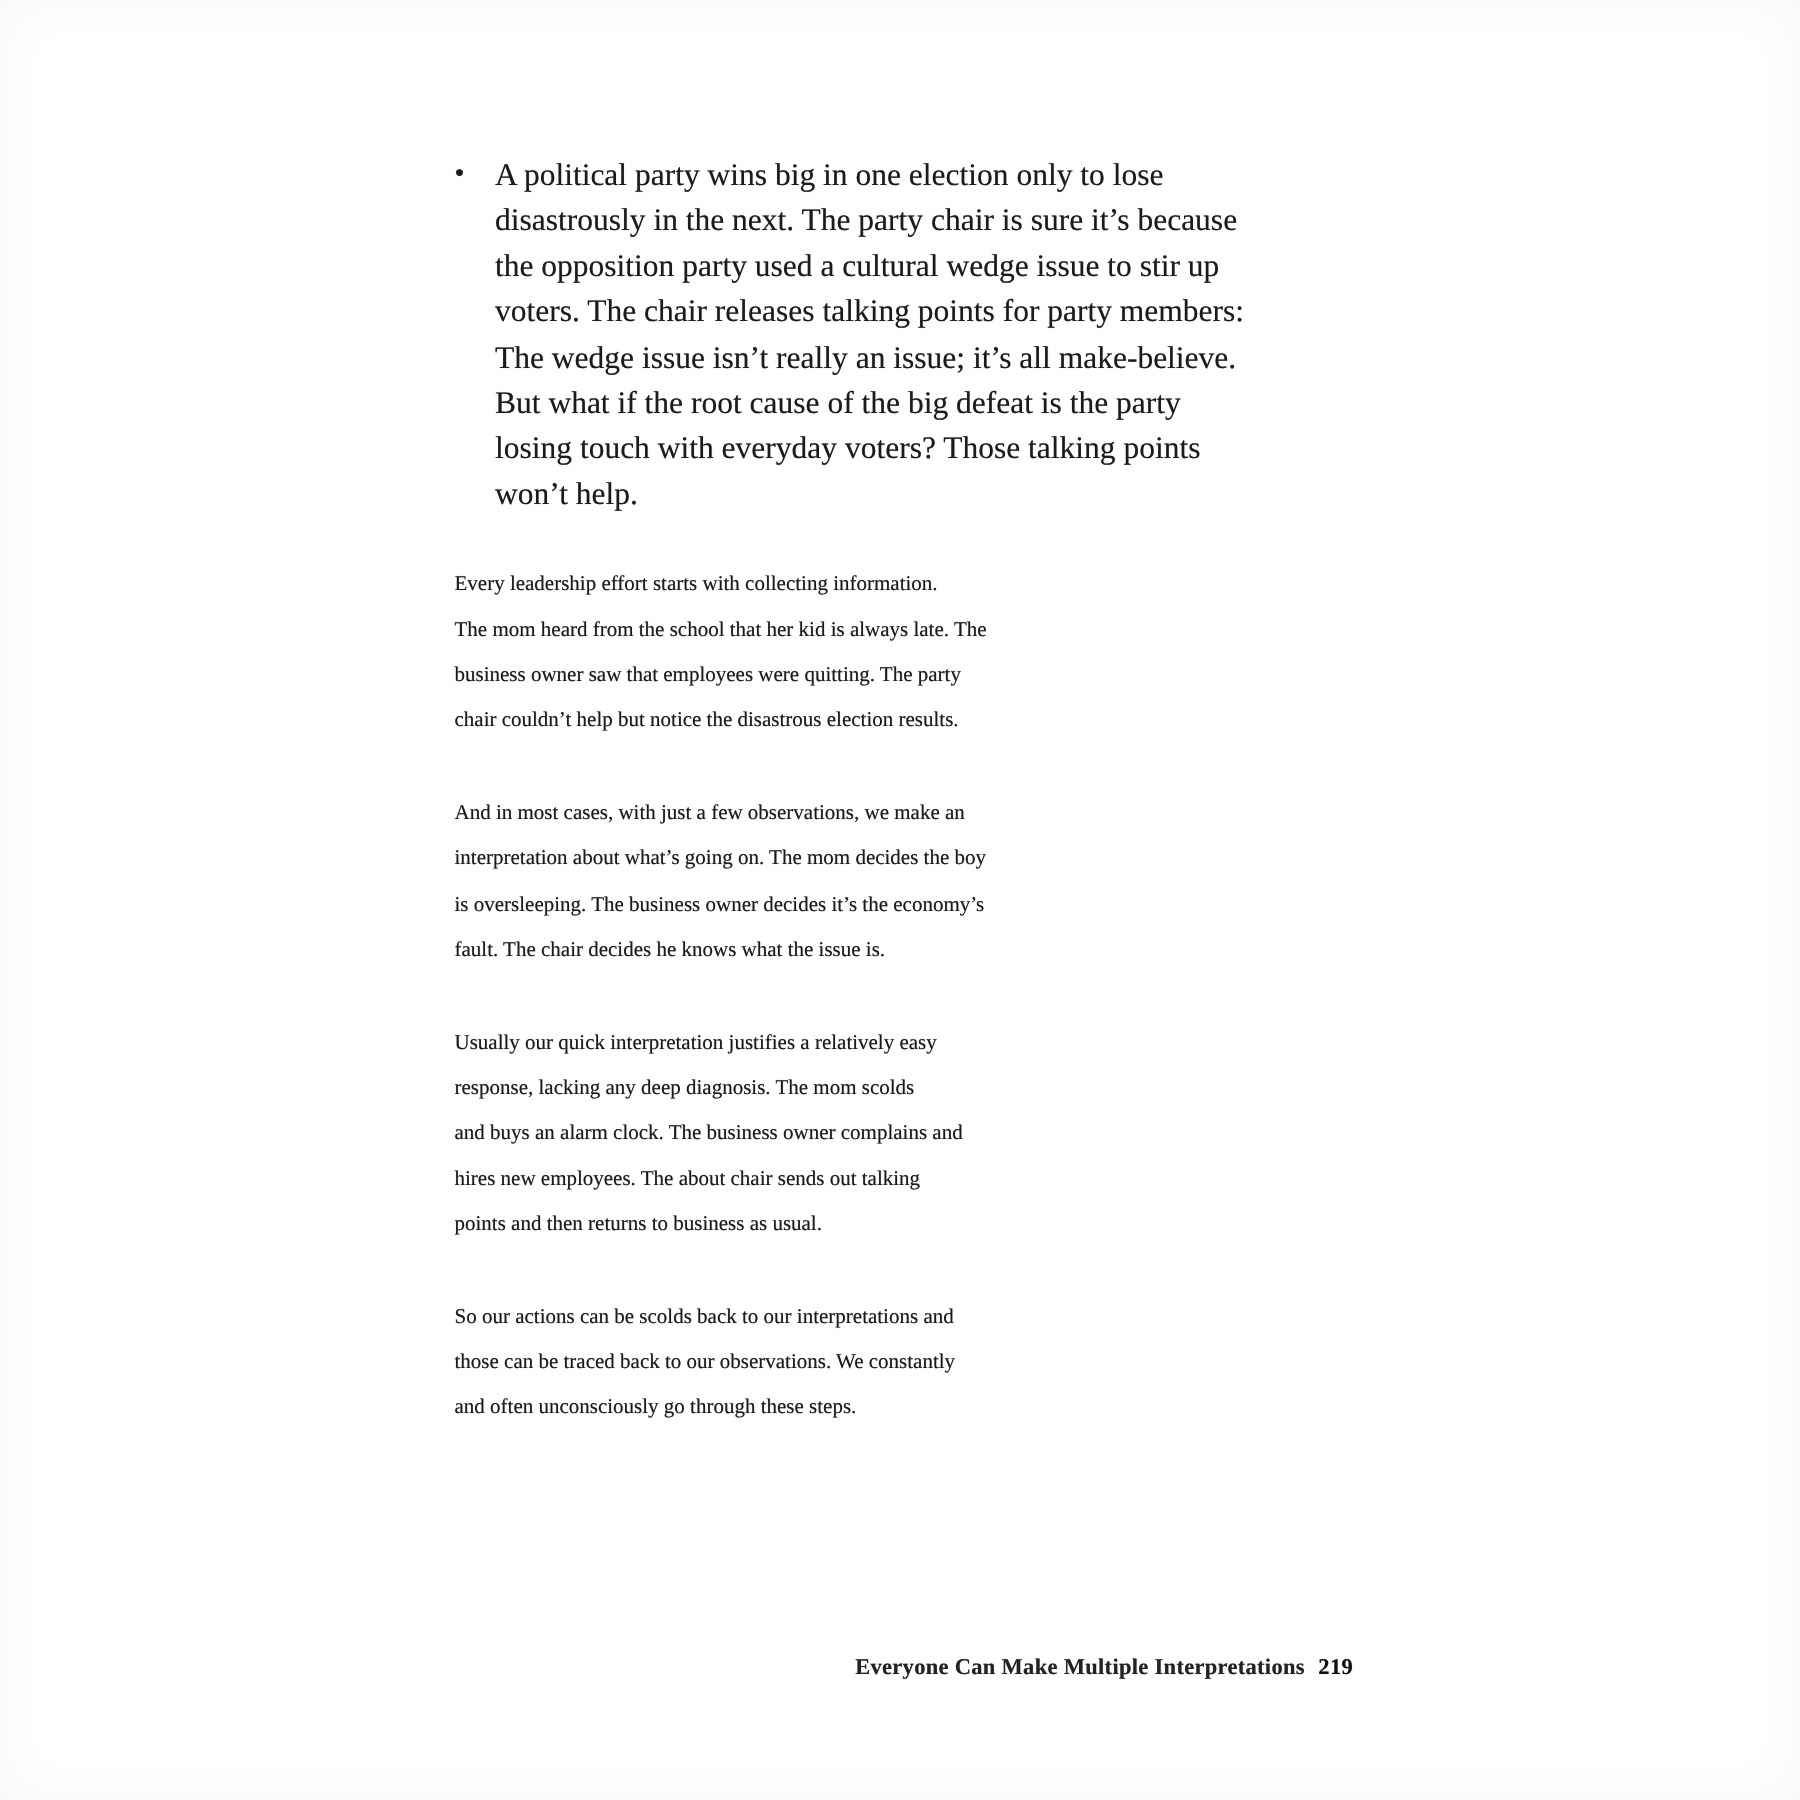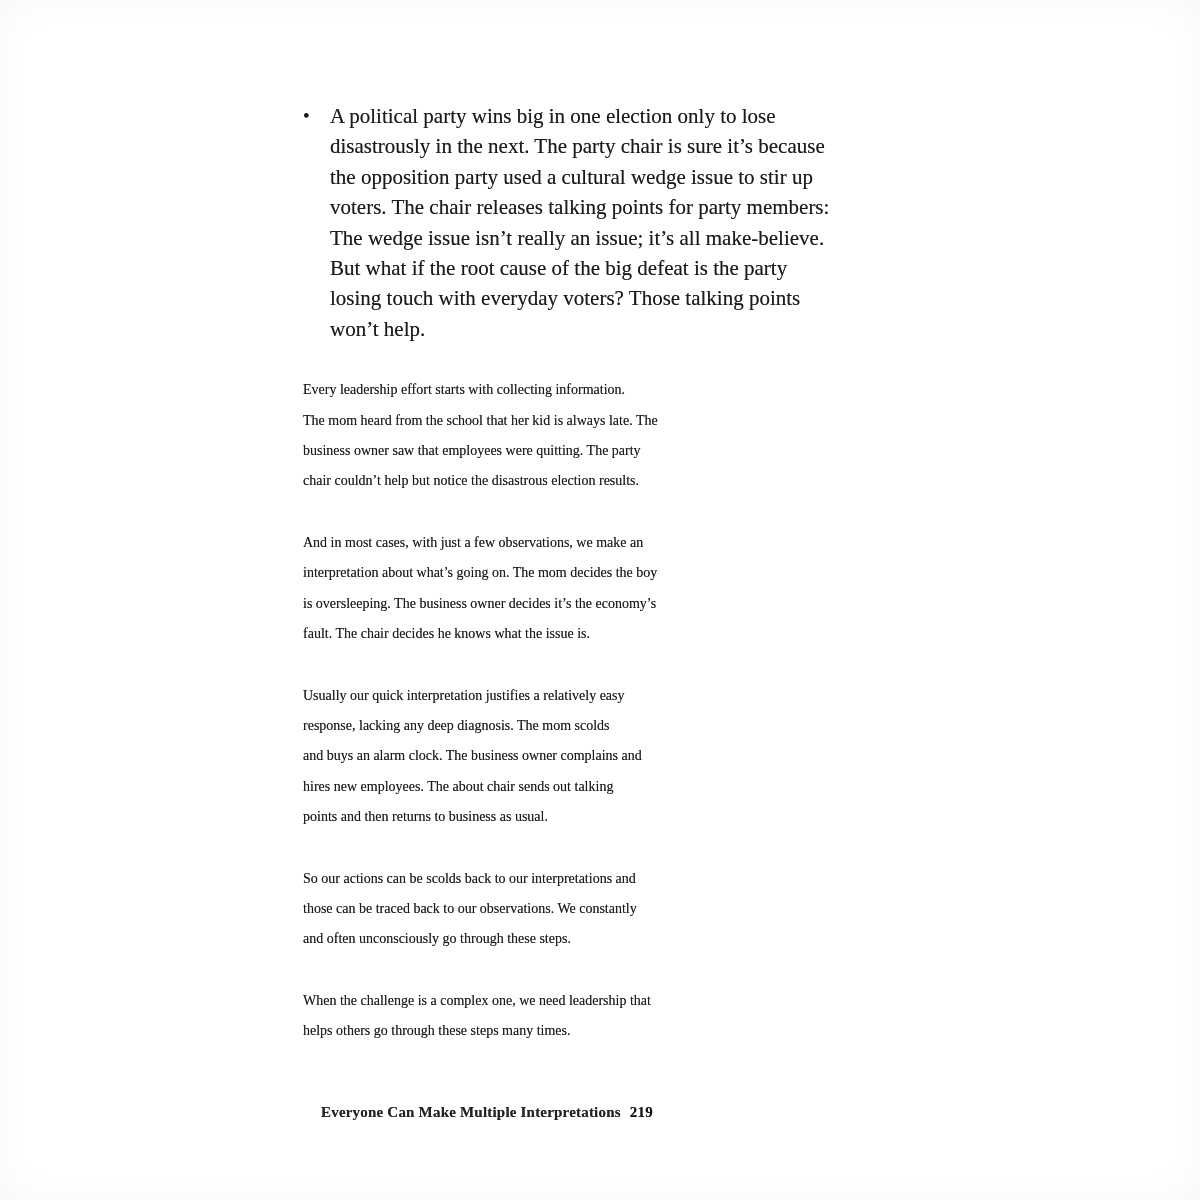--- a/index.html
+++ b/index.html
@@ -50,23 +50,24 @@
   }
   .bullet-text {
     flex: 1 1 auto;
     font-size: 21px;
     line-height: 30.4px;
     white-space: pre-line;
     text-shadow: 0 0 0.5px rgba(20,20,20,0.55);
   }
   .footer {
     position: absolute;
-    left: 321px;
+    left: 302px;
     top: 1102px;
     width: 600px;
+    text-align: right;
     font-size: 15px;
     line-height: 20px;
     letter-spacing: 0.2px;
     text-shadow: 0 0 0.5px rgba(20,20,20,0.5);
   }
   .running-head {
     font-weight: 600;
     color: #222222;
   }
   .page-number {
@@ -106,21 +107,19 @@
     <p class="para">Usually our quick interpretation justifies a relatively easy
 response, lacking any deep diagnosis. The mom scolds
 and buys an alarm clock. The business owner complains and
 hires new employees. The about chair sends out talking
 points and then returns to business as usual.</p>
 
     <p class="para">So our actions can be scolds back to our interpretations and
 those can be traced back to our observations. We constantly
 and often unconsciously go through these steps.</p>
 
-    <p class="para">When the challenge is a complex one, we need leadership that
-helps others go through these steps many times.</p>
 
   </div>
 
   <div class="footer">
     <span class="running-head">Everyone Can Make Multiple Interpretations</span><span class="page-number">219</span>
   </div>
 </div>
 
 </body></html>

